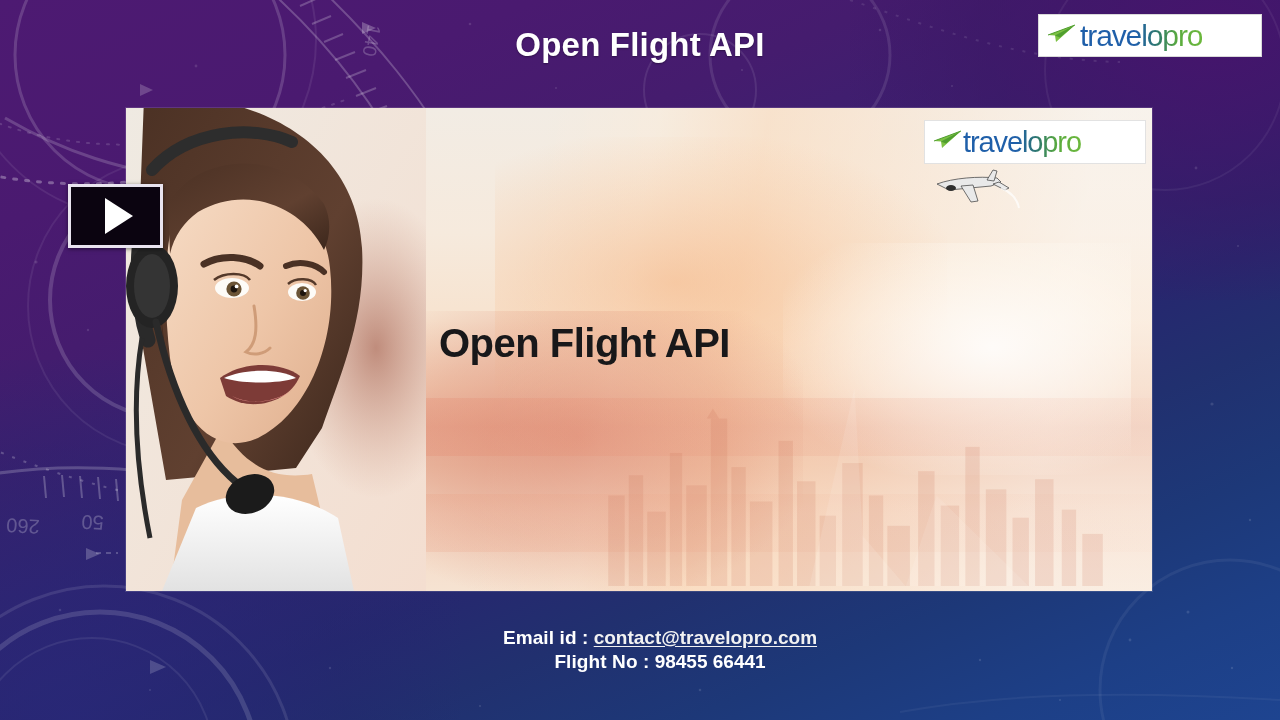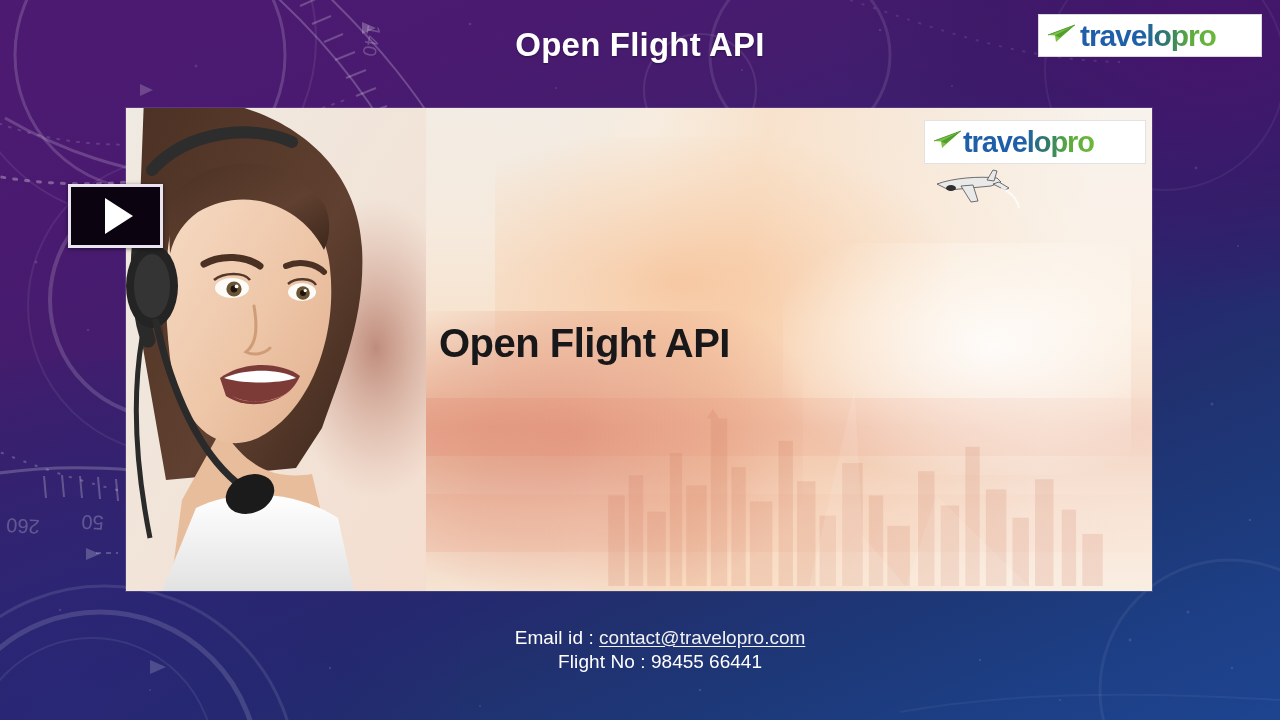--- a/index.html
+++ b/index.html
@@ -85,21 +85,21 @@
     display: flex;
     align-items: center;
     justify-content: flex-start;
     padding-left: 8px;
     box-sizing: border-box;
     z-index: 8;
   }
   .brand-logo .plane-mark { flex: 0 0 auto; margin-right: 3px; }
   .logo-word {
     font-size: 30px;
-    font-weight: bold;
+    font-weight: normal;
     letter-spacing: -1.1px;
     line-height: 1;
     background: linear-gradient(90deg, #1f5fa9 0%, #1f5fa9 46%, #2f7a6a 64%, #5aab3e 80%, #6cb83c 100%);
     -webkit-background-clip: text;
     background-clip: text;
     color: transparent;
     -webkit-text-fill-color: transparent;
   }
 
   
@@ -223,33 +223,33 @@
     text-align: center;
     color: #ffffff;
     z-index: 7;
     line-height: 1.28;
   }
   .contact-row {
     font-size: 19px;
     white-space: nowrap;
   }
   .contact-label {
-    font-weight: normal;
+    font-weight: bold;
     letter-spacing: .1px;
     margin-left: 40px;
   }
   .contact-email {
-    font-weight: normal;
+    font-weight: bold;
     color: #f2f2f2;
     text-decoration: underline;
     text-underline-offset: 2px;
     cursor: pointer;
   }
   .contact-phone {
-    font-weight: normal;
+    font-weight: bold;
   }
 </style>
 </head>
 <body>
 
 <div class="slide">
 
   <div class="bg-base"></div>
   <div class="bg-tr-tint"></div>
   <div class="bg-bl-tint"></div>

